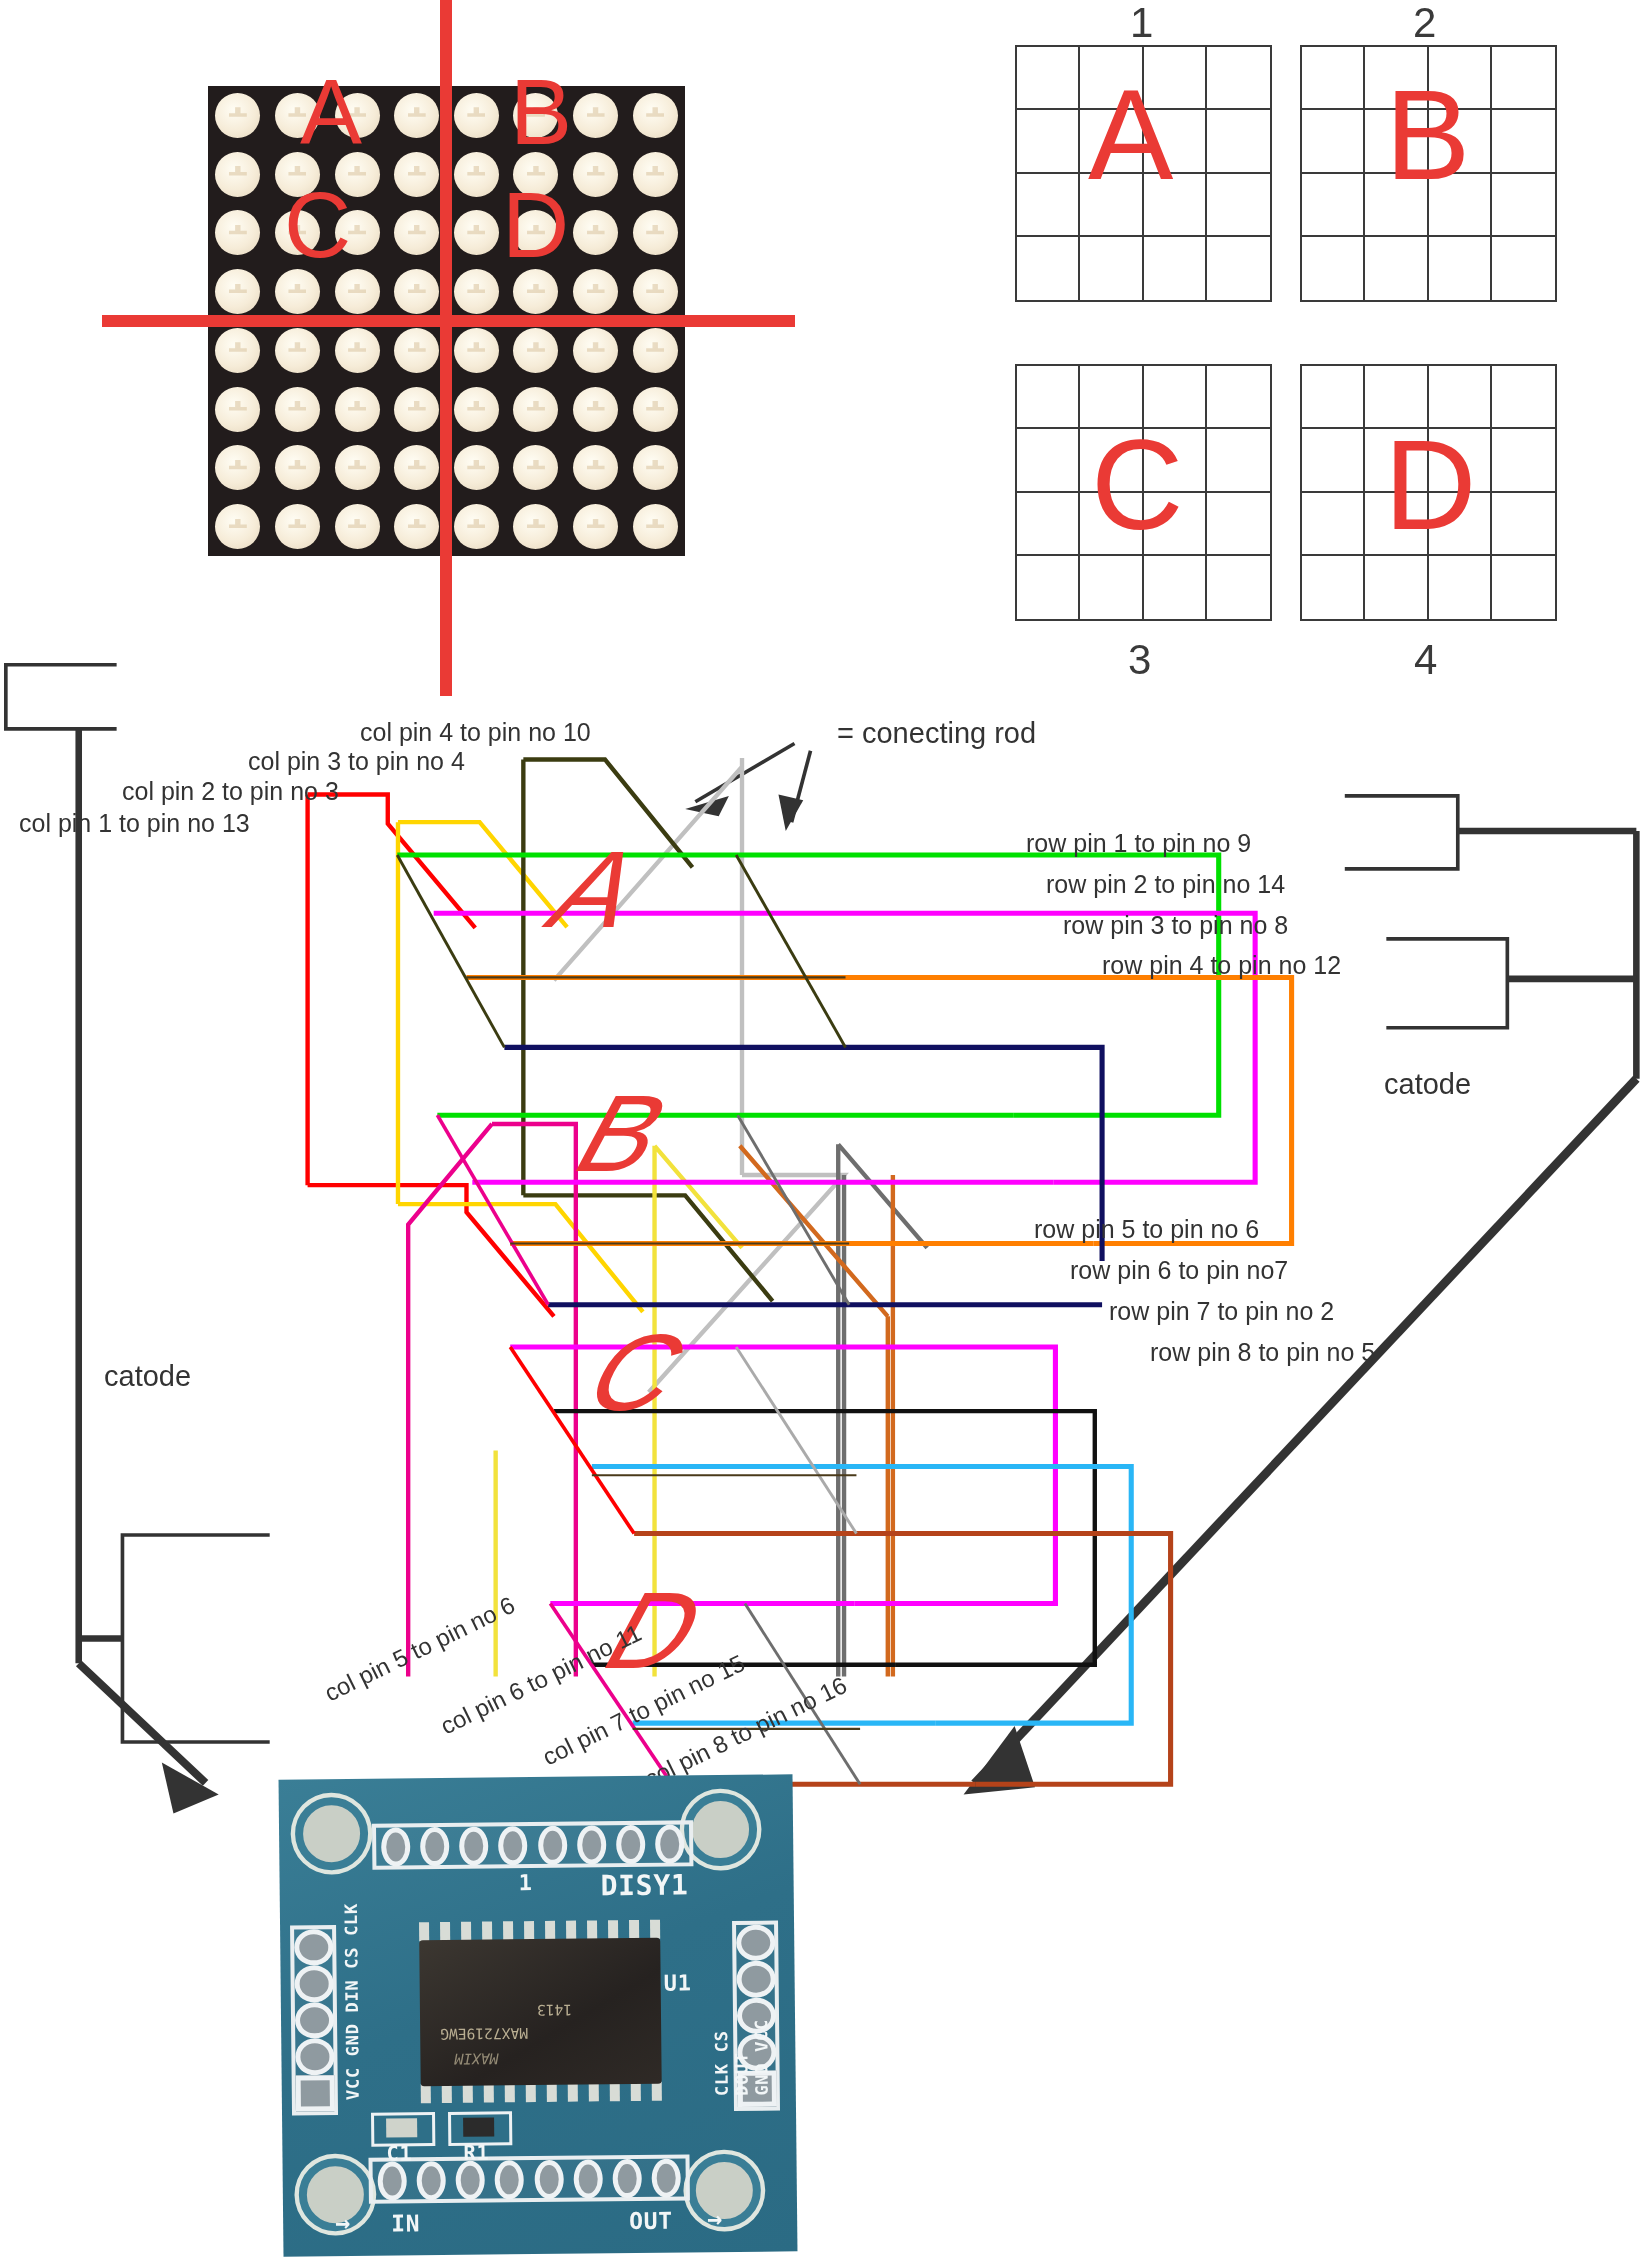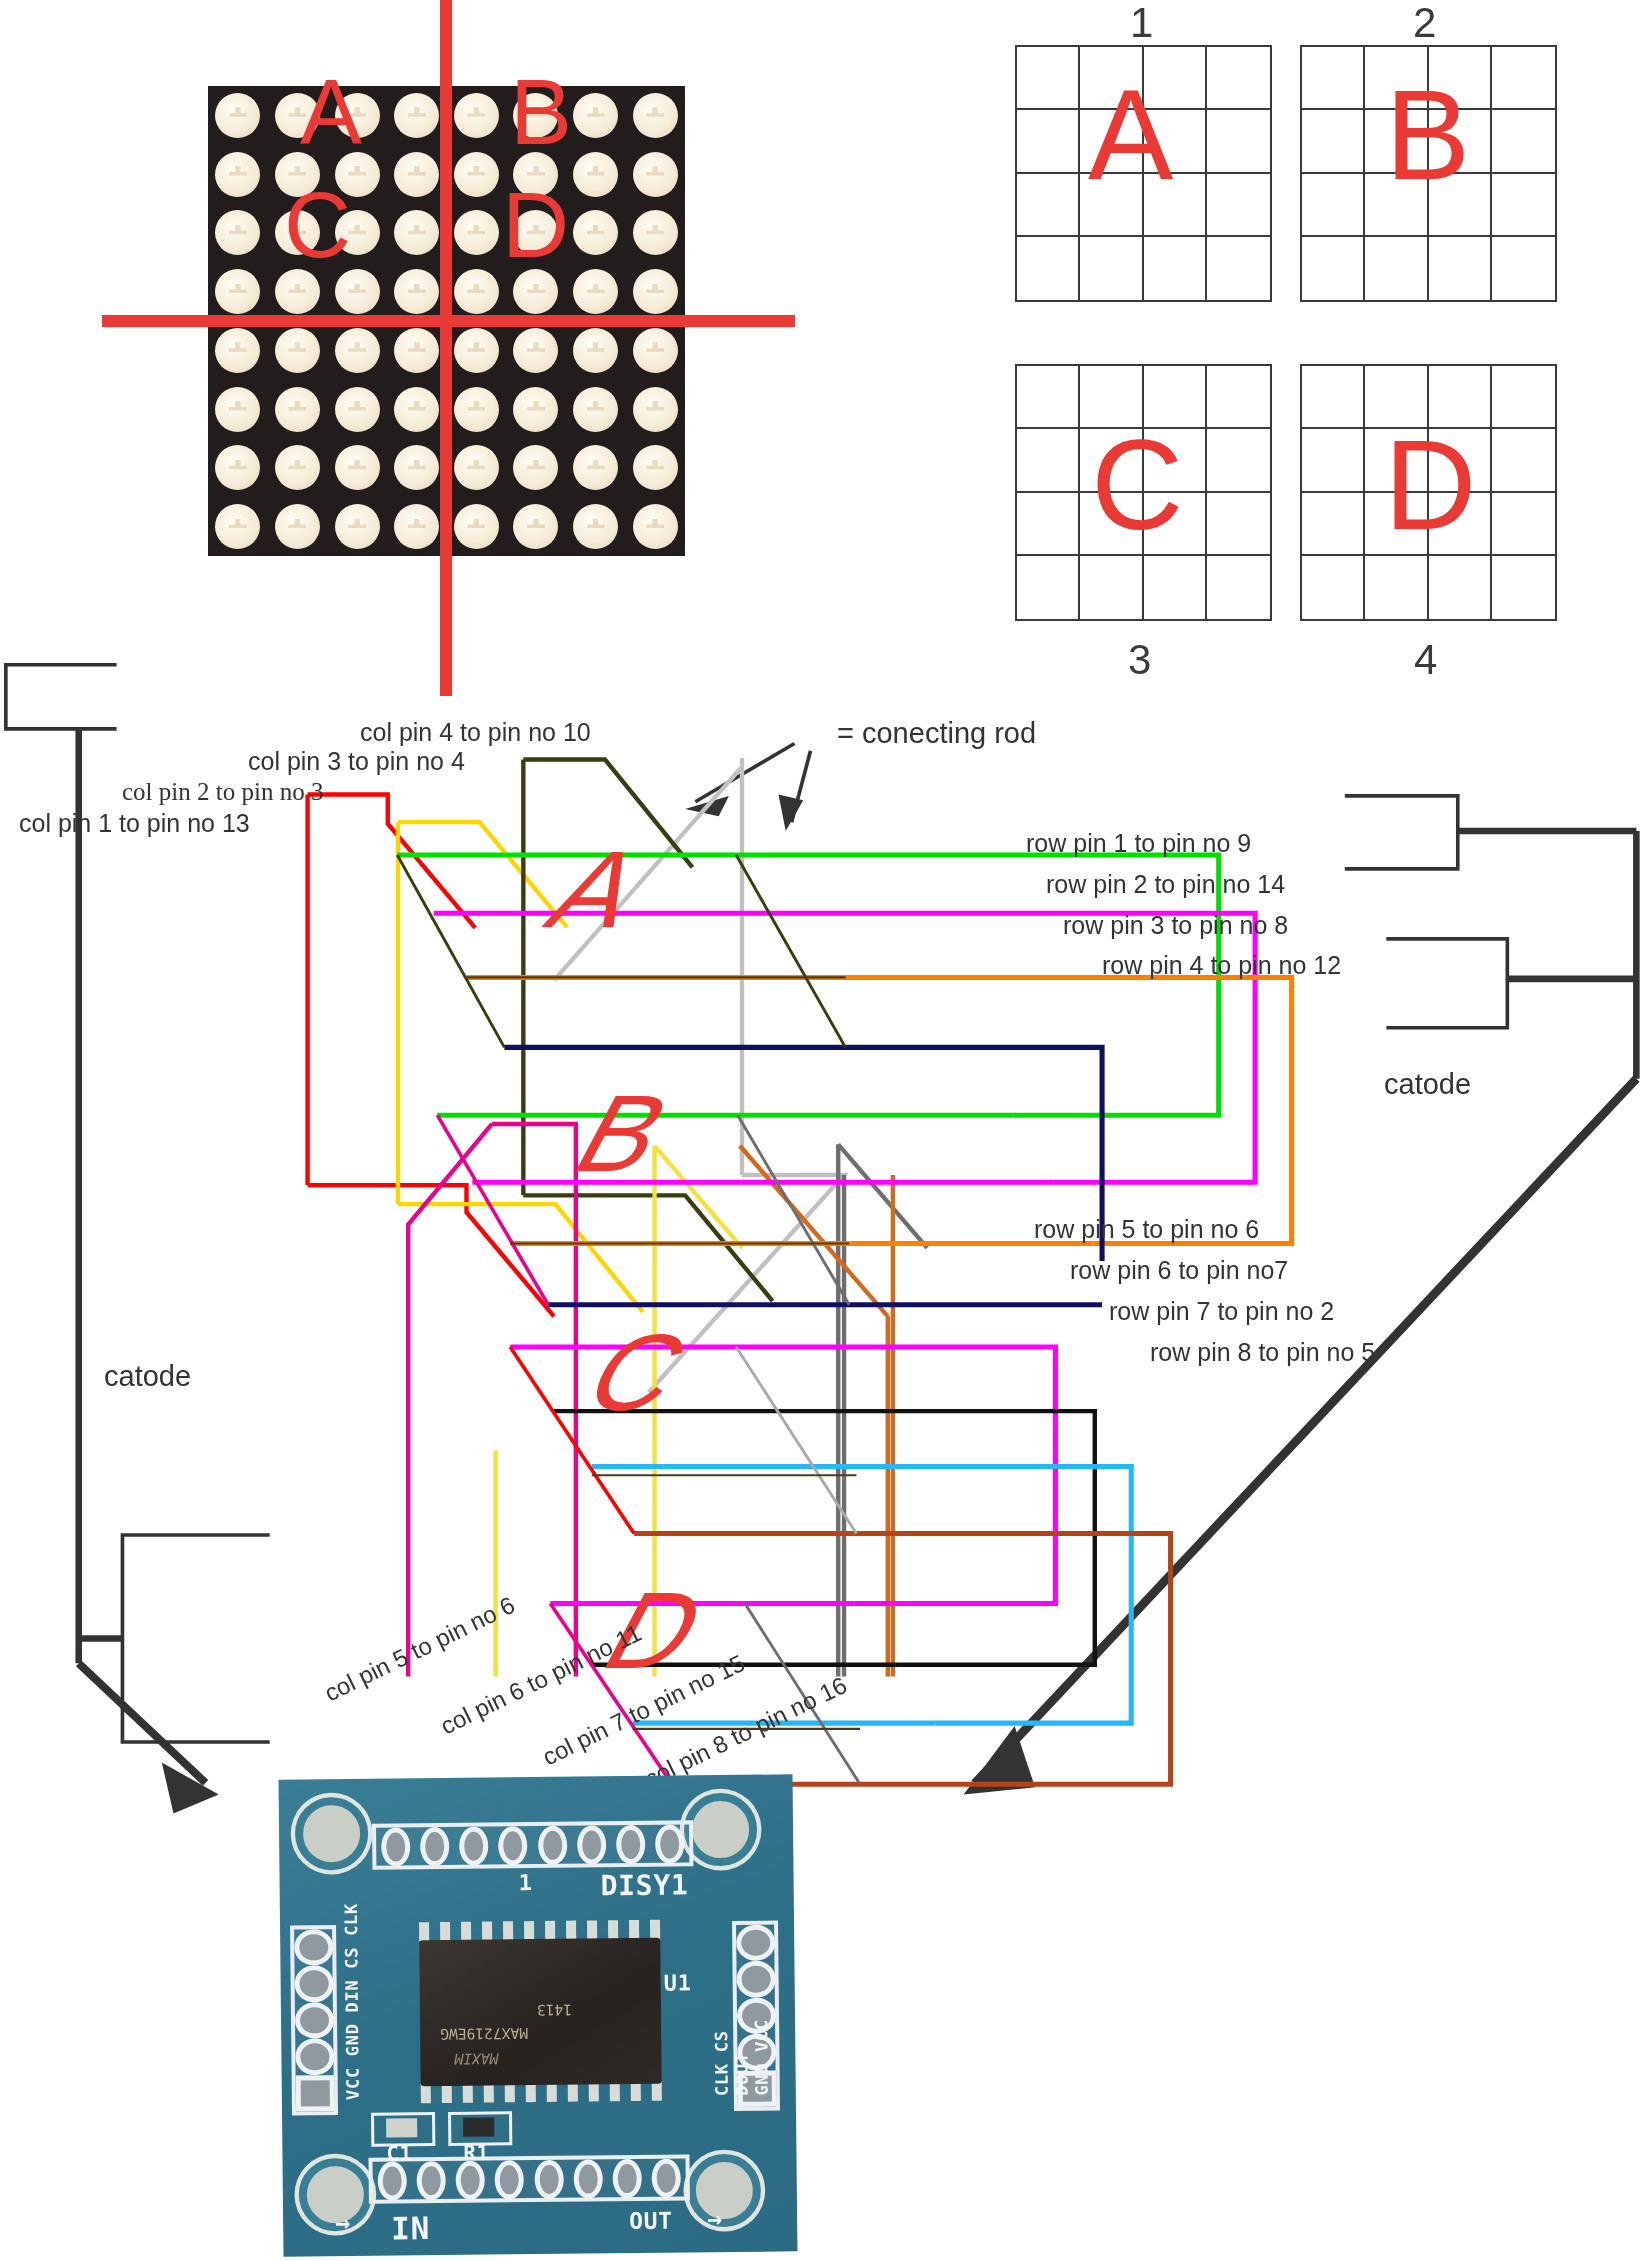--- a/index.html
+++ b/index.html
@@ -310,21 +310,21 @@
   </g>
 </svg>
 
 <div class="gridletter" style="left:561px;top:835px;font-size:109px;transform:skewX(-28deg);">A</div>
 <div class="gridletter" style="left:587px;top:1079px;font-size:109px;transform:skewX(-28deg);">B</div>
 <div class="gridletter" style="left:598px;top:1318px;font-size:109px;transform:skewX(-28deg);">C</div>
 <div class="gridletter" style="left:616px;top:1576px;font-size:109px;transform:skewX(-28deg);">D</div>
 
 <div class="lbl" style="left:360px;top:720px;">col pin 4 to pin no 10</div>
 <div class="lbl" style="left:248px;top:749px;">col pin 3 to pin no 4</div>
-<div class="lbl" style="left:122px;top:779px;font-family:Liberation Serif, serif;">col pin 2 to pin no 3</div>
+<div class="lbl" style="left:122px;top:779px;">col pin 2 to pin no 3</div>
 <div class="lbl" style="left:19px;top:811px;">col pin 1 to pin no 13</div>
 
 <div class="lbl" style="left:837px;top:719px;font-size:29px;">= conecting rod</div>
 
 <div class="lbl" style="left:1026px;top:831px;">row pin 1 to pin no 9</div>
 <div class="lbl" style="left:1026px;top:872px;margin-left:20px;">row pin 2 to pin no 14</div>
 <div class="lbl" style="left:1063px;top:913px;">row pin 3 to pin no 8</div>
 <div class="lbl" style="left:1102px;top:953px;">row pin 4 to pin no 12</div>
 
 <div class="lbl" style="left:1034px;top:1217px;">row pin 5 to pin no 6</div>
@@ -419,20 +419,20 @@
   <div class="smd" style="left:89px;top:334px;width:58px;height:28px;"></div>
   <div class="smdbody" style="left:104px;top:340px;width:31px;height:19px;"></div>
   <div class="smd" style="left:166px;top:334px;width:58px;height:28px;"></div>
   <div class="smdbody" style="left:181px;top:340px;width:31px;height:19px;background:#2b2b2b;"></div>
 
   <div class="pcbtxt" style="left:239px;top:93px;font-size:22px;">1</div>
   <div class="pcbtxt" style="left:321px;top:93px;font-size:28px;">DISY1</div>
   <div class="pcbtxt" style="left:383px;top:195px;font-size:22px;">U1</div>
   <div class="pcbtxt" style="left:104px;top:363px;font-size:20.4px;">C1</div>
   <div class="pcbtxt" style="left:181px;top:363px;font-size:20.4px;">R1</div>
-  <div class="pcbtxt" style="left:108px;top:432px;font-size:31px;">IN</div>
+  <div class="pcbtxt" style="left:108px;top:432px;font-size:23px;">IN</div>
   <div class="pcbtxt" style="left:52px;top:429px;font-size:25px;">→</div>
   <div class="pcbtxt" style="left:346px;top:432px;font-size:23px;">OUT</div>
   <div class="pcbtxt" style="left:424px;top:429px;font-size:25px;">→</div>
   <div class="pcbtxt pcbtxt-v" style="left:61px;top:321px;font-size:17px;">VCC GND DIN CS CLK</div>
   <div class="pcbtxt pcbtxt-v" style="left:430px;top:321px;font-size:17px;">CLK CS DOUT GND VCC</div>
 </div>
 
 
 </body></html>

